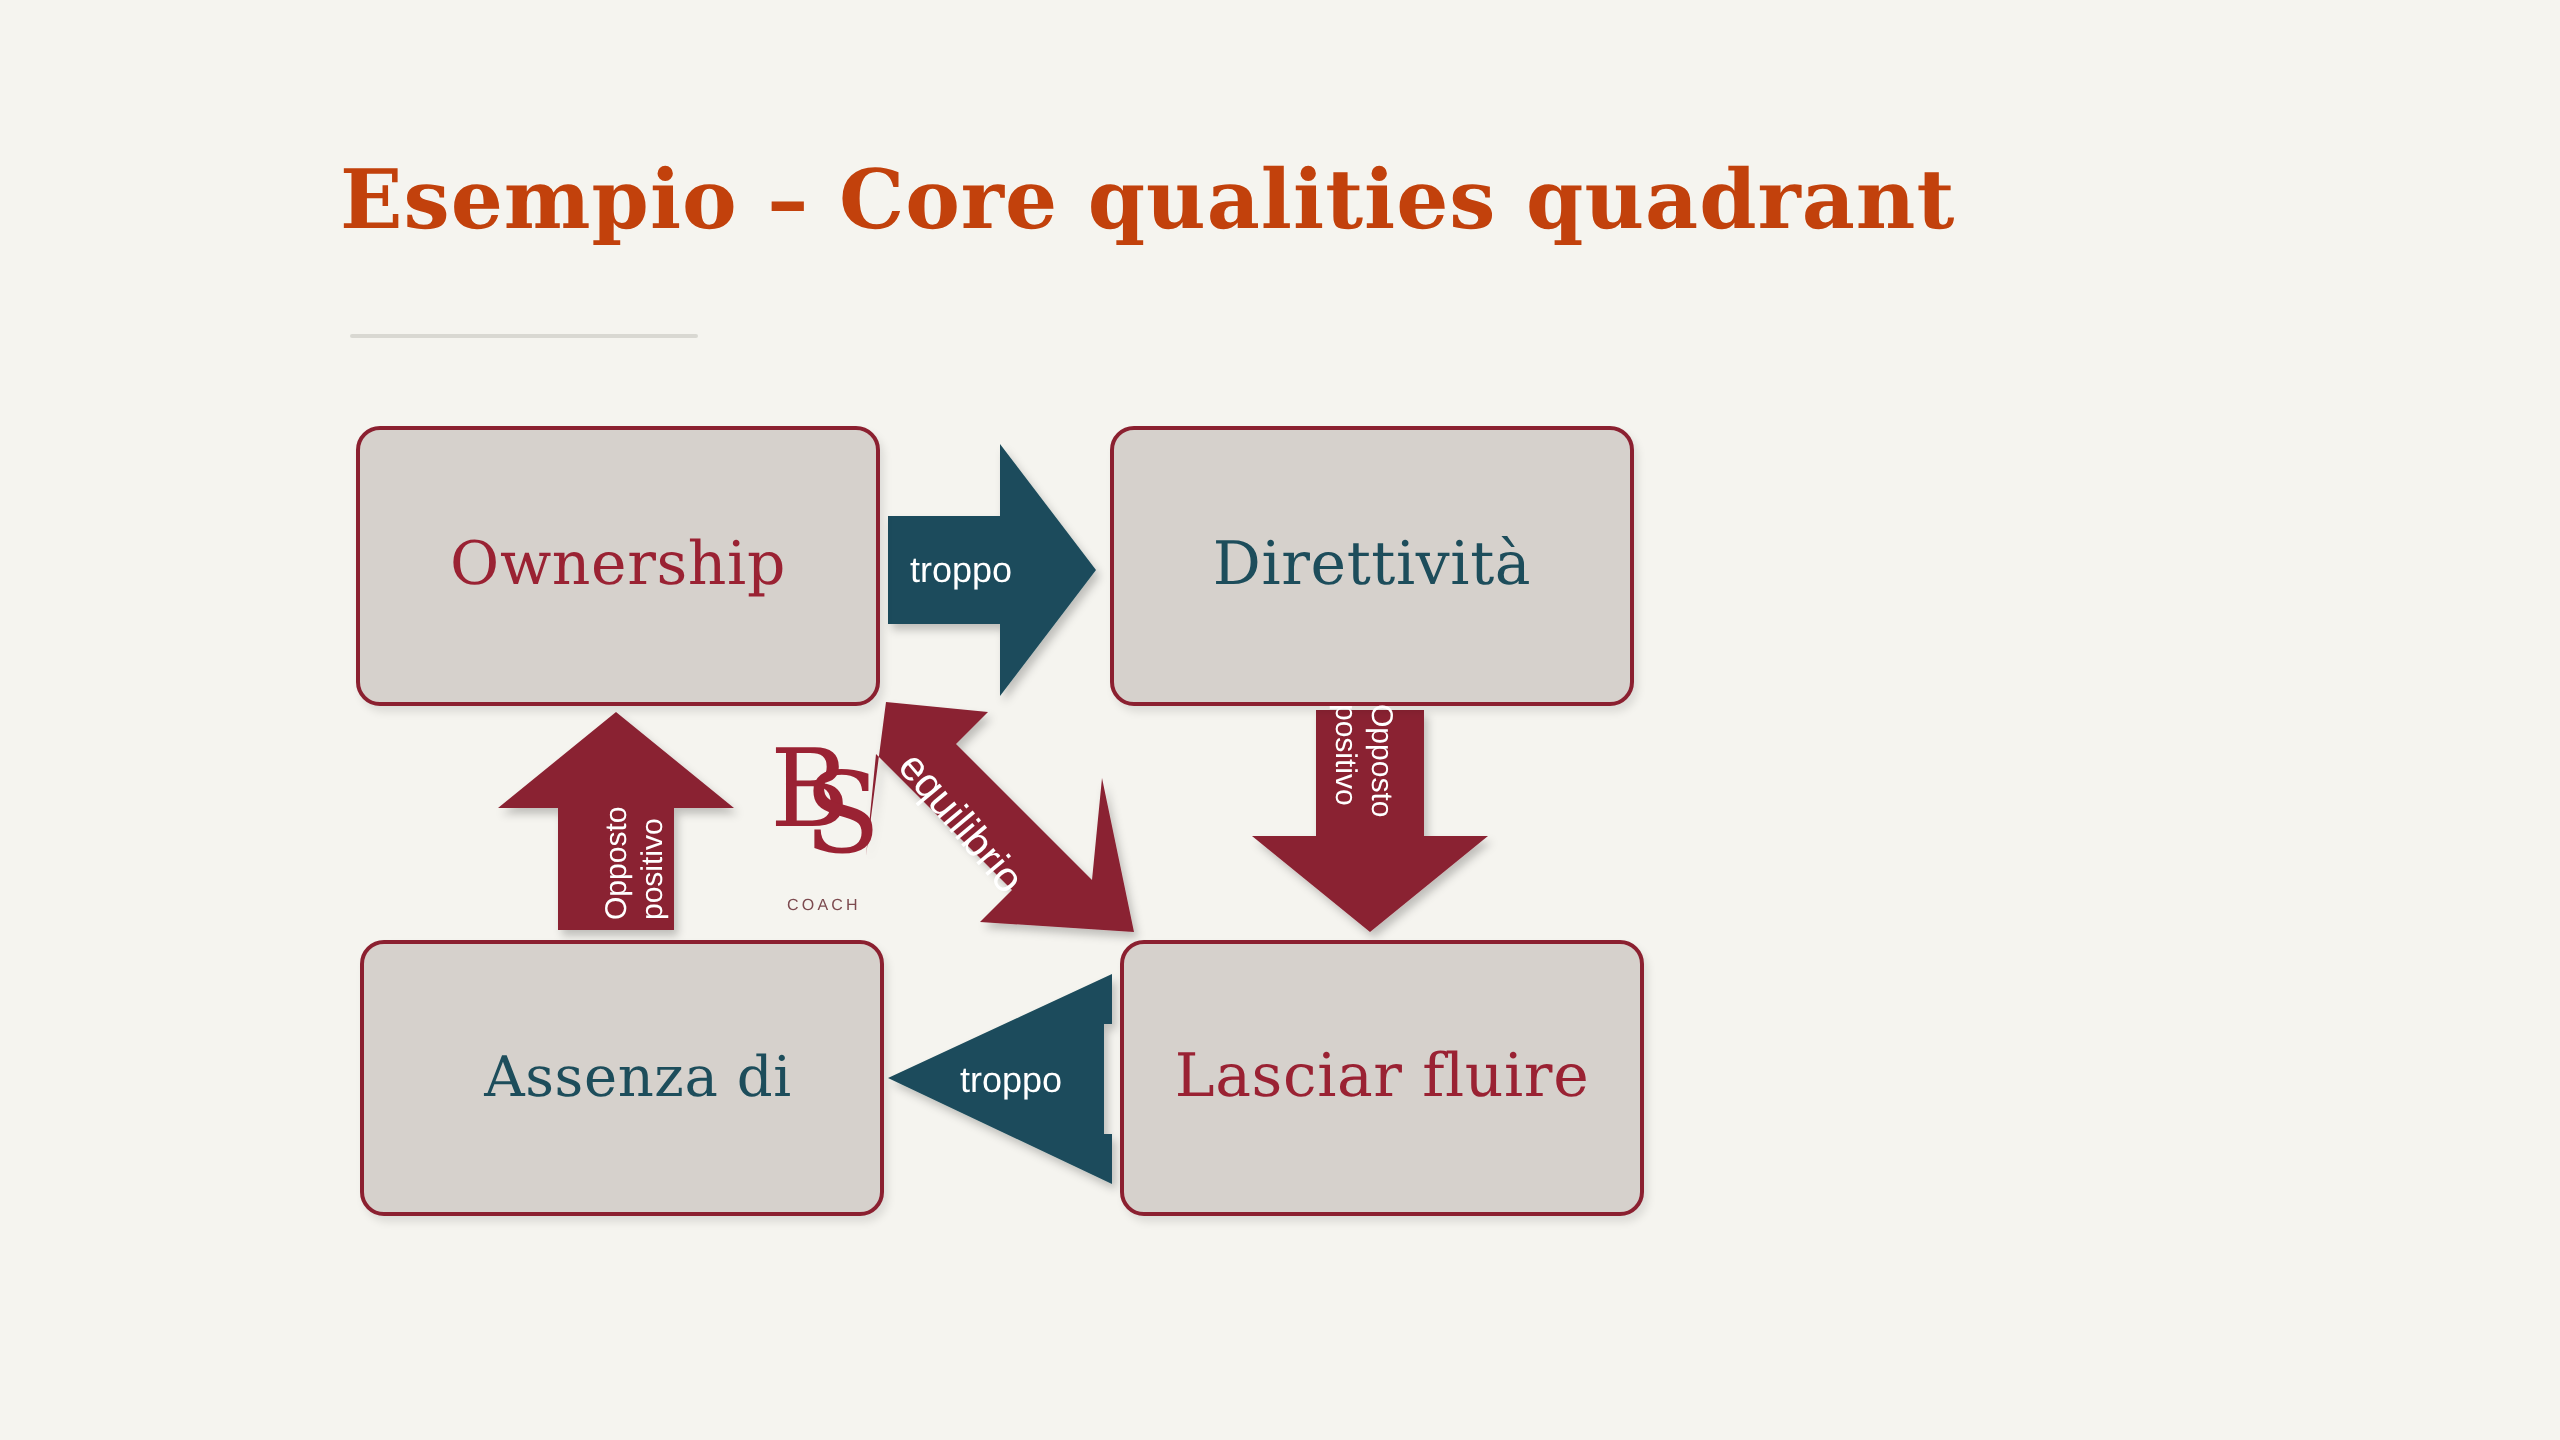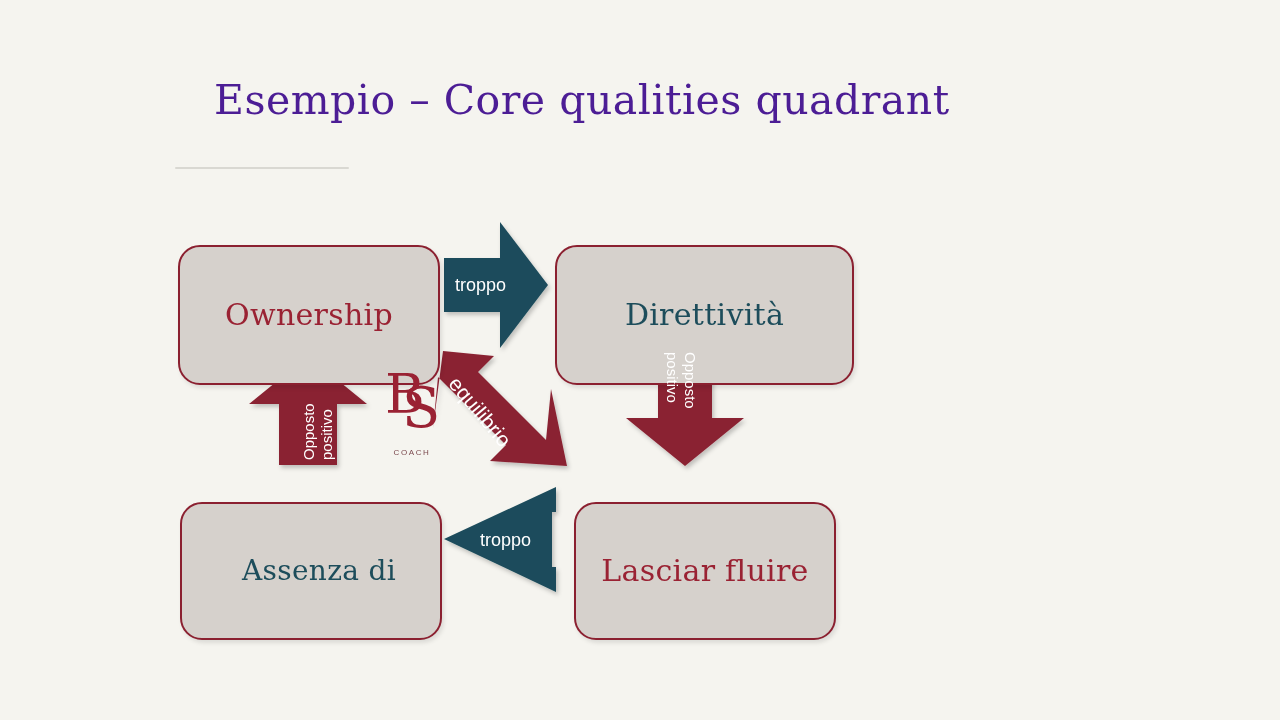--- a/index.html
+++ b/index.html
@@ -22,73 +22,71 @@
   }
 
   
   #slide-title {
     position: absolute;
     left: 170px;
     top: 72px;
     font-family: "DejaVu Serif", serif;
     font-size: 41px;
     line-height: 56px;
-    font-weight: 400;
+    font-weight: 700;
     letter-spacing: 0.5px;
-    color: #4c1d95;
+    color: #c2410c;
     white-space: nowrap;
-    margin-left: 44px;
   }
   #title-rule {
     position: absolute;
     left: 175px;
     top: 167px;
     width: 174px;
     height: 2px;
     background: #d9d8d2;
     border-radius: 1px;
   }
 
   
   .qbox {
     position: absolute;
     background: #d6d1cc;
     border: 2px solid #8b2030;
-    border-radius: 22px;
+    border-radius: 12px;
     display: flex;
     align-items: center;
     justify-content: center;
     text-align: center;
     box-sizing: border-box;
     font-family: "DejaVu Serif", serif;
     font-weight: 400;
     box-shadow: 2px 3px 4px rgba(0,0,0,0.10);
-    margin-top: 32px;
   }
   .qbox .qlabel {
     display: block;
     font-size: 30px;
     line-height: 1.12;
     letter-spacing: 0.3px;
   }
   .red-text { color: #9a2233; }
   .teal-text { color: #1d4d5b; }
 
   #box-ownership {
     left: 178px; top: 213px; width: 262px; height: 140px;
   }
   #box-direttivita {
-    left: 555px; top: 213px; width: 299px; height: 140px;
+    left: 555px; top: 213px; width: 262px; height: 140px;
   }
   #box-assenza {
     left: 180px; top: 470px; width: 262px; height: 138px; padding-left: 16px;
   }
   #box-assenza .qlabel { font-size: 28px; line-height: 1.28; }
   #box-lasciar {
-    left: 574px; top: 470px; width: 262px; height: 138px;
+    left: 560px; top: 470px; width: 262px; height: 138px;
   }
 
   
   #arrow-layer {
     position: absolute;
     left: 0; top: 0;
     width: 1280px; height: 720px;
     pointer-events: none;
   }
 

